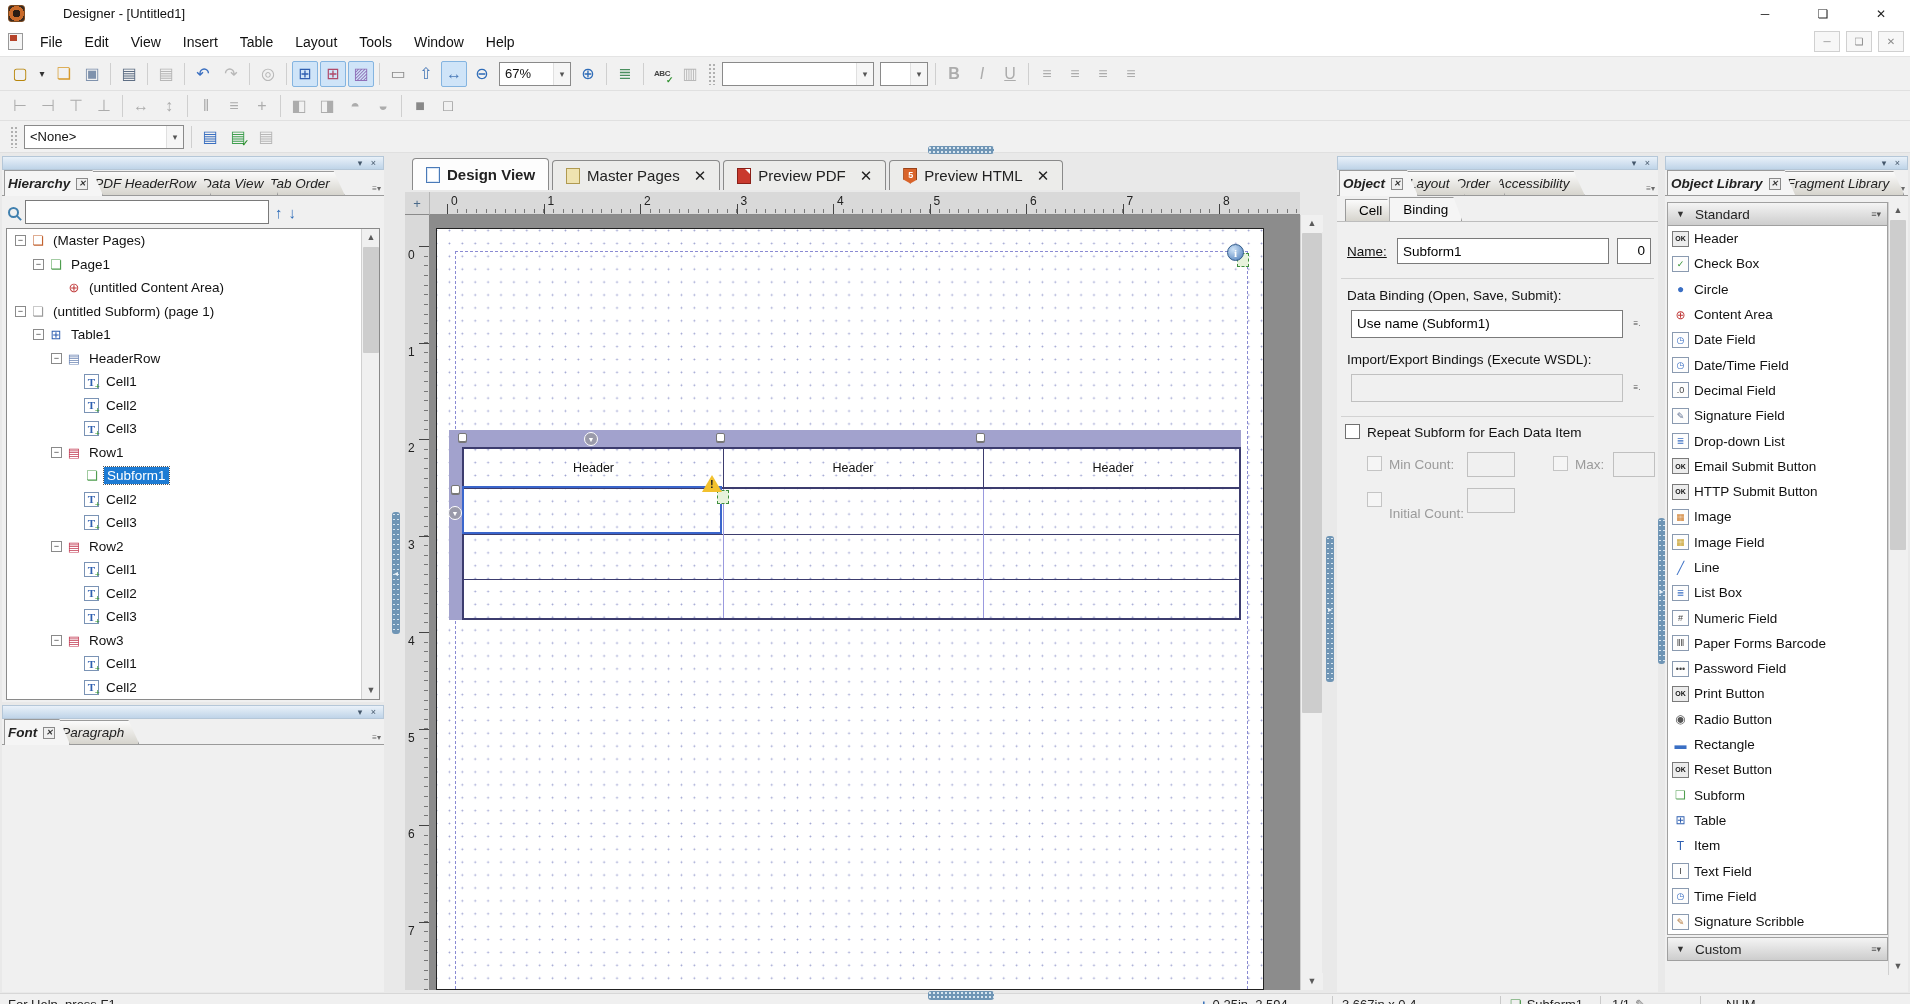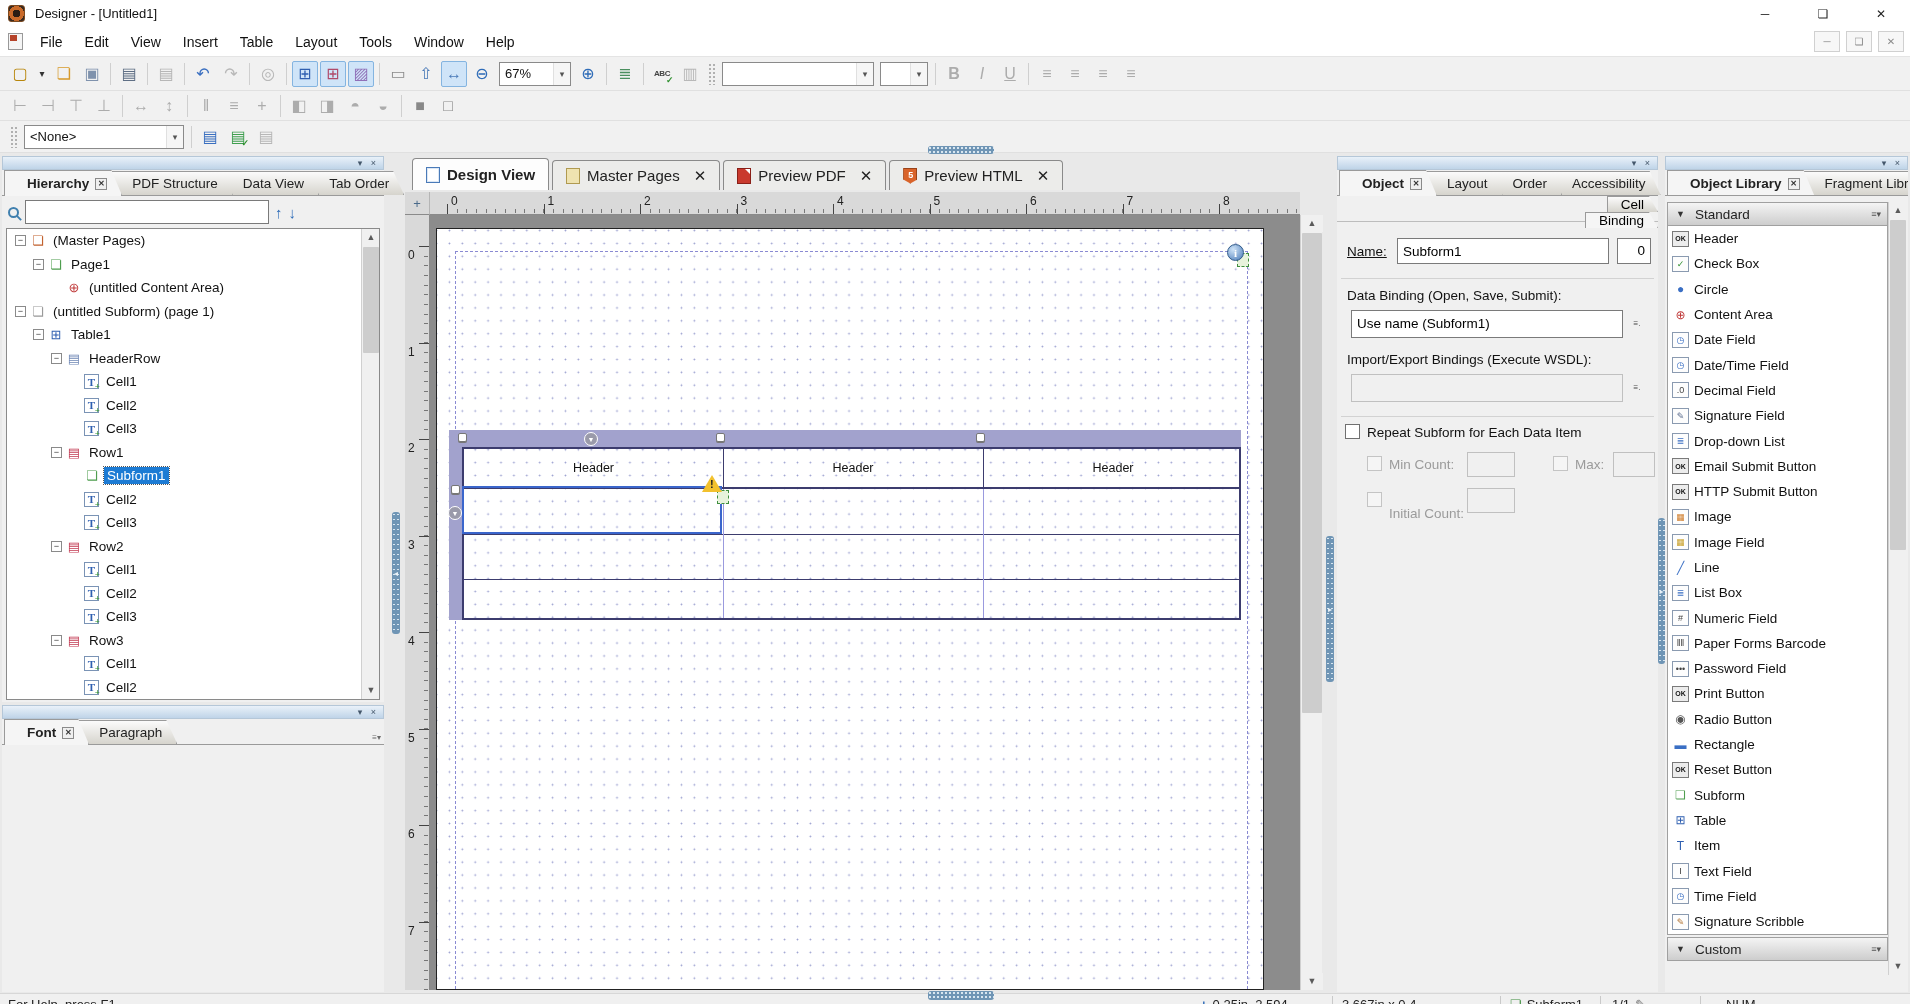--- a/index.html
+++ b/index.html
@@ -1,21 +1,21 @@
 <!DOCTYPE html>
 <html><head>
 <meta charset="utf-8">
 <style>
   * { box-sizing: border-box; margin: 0; padding: 0; }
   html,body { width:1910px; height:1004px; overflow:hidden; }
   body { font-family:"Liberation Sans", sans-serif; background:#e9e9e9; }
   #root { position:relative; width:1910px; height:1004px; background:#e9e9e9; overflow:hidden; }
 
   
-  .titlebar { position:absolute; left:0; top:0; width:1910px; height:27px; background:#ffffff; display:flex; align-items:center; }
+  .titlebar { position:absolute; left:0; top:0; width:1910px; height:27px; background:#ffffff; display:flex; align-items:center;gap:28px; }
   .app-icon { width:17px; height:17px; margin-left:8px; border-radius:3px; background:radial-gradient(circle at 50% 50%, #2b1d14 35%, #c96a2a 36%, #c96a2a 70%, #3a2a20 71%); border:1px solid #7a4a22; }
   .title-text { margin-left:10px; font-size:13px; color:#111; }
   .win-controls { position:absolute; right:0; top:0; height:27px; display:flex; }
   .win-btn { width:58px; height:27px; display:flex; align-items:center; justify-content:center; font-size:12px; color:#222; }
 
   
   .menubar { position:absolute; left:0; top:27px; width:1910px; height:30px; background:#ffffff; display:flex; align-items:center; border-bottom:1px solid #e4e4e4; }
   .doc-icon { width:15px; height:17px; margin-left:8px; background:#f5f5f5; border:1px solid #999; position:relative; }
   .doc-icon::before { content:""; position:absolute; left:1px; top:1px; width:7px; height:6px; background:#b5432a; }
   .menu-item { padding:0 11px; font-size:14px; color:#111; height:30px; line-height:30px; cursor:default; }
@@ -37,21 +37,21 @@
   .tgrip { width:7px; height:22px; margin:0 4px; background-image:radial-gradient(circle, #b0b0b0 1px, transparent 1.2px); background-size:4px 4px; }
   .combo { height:24px; background:#fff; border:1px solid #8a8a8a; display:flex; align-items:center; margin:0 3px; position:relative; }
   .combo .cval { flex:1; font-size:13px; padding-left:5px; color:#111; white-space:nowrap; overflow:hidden; }
   .combo .carrow { width:17px; height:100%; display:flex; align-items:center; justify-content:center; font-size:9px; color:#555; border-left:1px solid #e0e0e0; background:#f6f6f6; }
 
   
   .panel { position:absolute; background:#f0f0f0; }
   .pstrip { height:14px; background:linear-gradient(#e9f1f9, #bfd4e8); border:1px solid #b5c7d8; position:relative; }
   .pstrip .pctl { position:absolute; right:4px; top:1px; font-size:9px; color:#44576b; letter-spacing:3px; }
   .tabrow { height:26px; position:relative; display:flex; align-items:flex-end; border-bottom:1px solid #9a9a9a; background:#f0f0f0; padding-left:2px; }
-  .tab { height:24px; display:inline-flex; align-items:center; padding:0 14px 0 22px; font-size:13.5px; color:#222; background:linear-gradient(#fbfbfb,#d6d4cd); border:1px solid #9a9a9a; border-bottom:none; clip-path:polygon(0 0, calc(100% - 11px) 0, 100% 100%, 0 100%); position:relative; cursor:default; white-space:nowrap; }
+  .tab { height:24px; display:inline-flex; align-items:center; padding:0 14px 0 3px; font-size:13.5px; color:#222; background:linear-gradient(#fbfbfb,#d6d4cd); border:1px solid #9a9a9a; border-bottom:none; clip-path:polygon(0 0, calc(100% - 11px) 0, 100% 100%, 0 100%); position:relative; cursor:default; white-space:nowrap;font-style:italic; }
   .tab + .tab { margin-left:-13px; }
   .tab.active { background:#f5f5f5; font-weight:bold; z-index:30; height:26px; margin-bottom:-1px; }
   .tab .closebox { margin-left:6px; width:12px; height:12px; border:1px solid #8a8a8a; background:#efefef; font-size:8px; line-height:10px; text-align:center; color:#333; }
   .tab-menu { position:absolute; right:3px; bottom:2px; font-size:8px; color:#6a6a6a; }
 
   
   .search-row { height:32px; display:flex; align-items:center; padding:0 6px; gap:6px; }
   .mag { width:11px; height:11px; border:2px solid #3f7fae; border-radius:50%; position:relative; flex:none; }
   .mag::after { content:""; position:absolute; width:2px; height:6px; background:#3f7fae; transform:rotate(-45deg); bottom:-5px; right:-3px; }
   .search-input { width:244px; height:24px; border:1px solid #7a7a7a; background:#fff; font-size:13px; padding:0 4px; font-family:"Liberation Sans",sans-serif; }
@@ -104,21 +104,21 @@
   #sel-cell { position:absolute; border:2px solid #3b66cc; }
   .pin { position:absolute; width:9px; height:9px; background:#fff; border:1px solid #777; border-radius:2px; box-shadow:0 1px 0 #777; }
   .gray-knob { position:absolute; width:14px; height:14px; border-radius:50%; background:#9a9aaa; border:1px solid #fff; color:#fff; font-size:7px; text-align:center; line-height:13px; }
   .warn-tri { position:absolute; width:20px; height:17px; background:#f2c12e; clip-path:polygon(50% 0,100% 100%,0 100%); z-index:5; }
   .warn-tri::after { content:"!"; position:absolute; left:8px; top:3px; font-size:11px; font-weight:bold; color:#222; }
   
   .split-h { position:absolute; background:#6f95b5; border-radius:3px; z-index:40; background-image:radial-gradient(circle,#d8e6f0 0.8px, transparent 1px); background-size:4px 4px; }
   .split-v { position:absolute; background:#6f95b5; border-radius:3px; z-index:40; color:#eaf2f8; font-size:8px; display:flex; align-items:center; justify-content:center; background-image:radial-gradient(circle,#d8e6f0 0.8px, transparent 1px); background-size:4px 5px; }
 
   
-  .subtabrow { height:26px; display:flex; align-items:flex-end; padding-left:8px; border-bottom:1px solid #bdbdbd; background:#f0f0f0;flex-direction:column; }
+  .subtabrow { height:26px; display:flex; align-items:flex-end; padding-left:8px; border-bottom:1px solid #bdbdbd; background:#f0f0f0; }
   .subtab { height:22px; padding:0 13px; display:inline-flex; align-items:center; font-size:13.5px; background:linear-gradient(#fbfbfb,#d6d4cd); border:1px solid #9a9a9a; border-bottom:none; clip-path:polygon(0 0, calc(100% - 9px) 0, 100% 100%, 0 100%); }
   .subtab + .subtab { margin-left:-7px; }
   .subtab.active { background:#f5f5f5; z-index:5; height:24px; }
   .fldlabel { position:absolute; font-size:13.5px; color:#111; }
   .txtfield { position:absolute; border:1px solid #7a7a7a; background:#fff; font-size:13.5px; padding:0 5px; font-family:"Liberation Sans",sans-serif; }
   .txtfield.disabled { background:#f0f0f0; border-color:#c0c0c0; }
   .listbtn { position:absolute; width:16px; height:15px; font-size:8px; line-height:14px; text-align:center; color:#444; border:1px solid transparent; }
   .hsep { position:absolute; left:4px; right:4px; height:1px; background:#d2d2d2; }
   .cbx { position:absolute; width:15px; height:15px; border:1px solid #707070; background:#fff; }
   .cbx.disabled { border-color:#c4c4c4; background:#f5f5f5; }
@@ -263,21 +263,21 @@
   <div class="panel" id="hier-panel" style="left:2px; top:156px; width:382px; height:546px;">
     <div class="pstrip">
         <span class="pctl">▾ ×</span>
       </div>
     <div class="tabrow" id="hier-tabs">
         <span class="tab active" style="z-index: 30;">
           <span style="font-weight: bold;">Hierarchy</span>
           <span class="closebox">✕</span>
         </span>
         <span class="tab" style="z-index: 19;">
-          <span>PDF Structure</span>
+          <span>PDF HeaderRow</span>
         </span>
         <span class="tab" style="z-index: 18;">
           <span>Data View</span>
         </span>
         <span class="tab" style="z-index: 17;">
           <span>Tab Order</span>
         </span>
         <span class="tab-menu">≡▾</span>
       </div>
     <div class="search-row">

